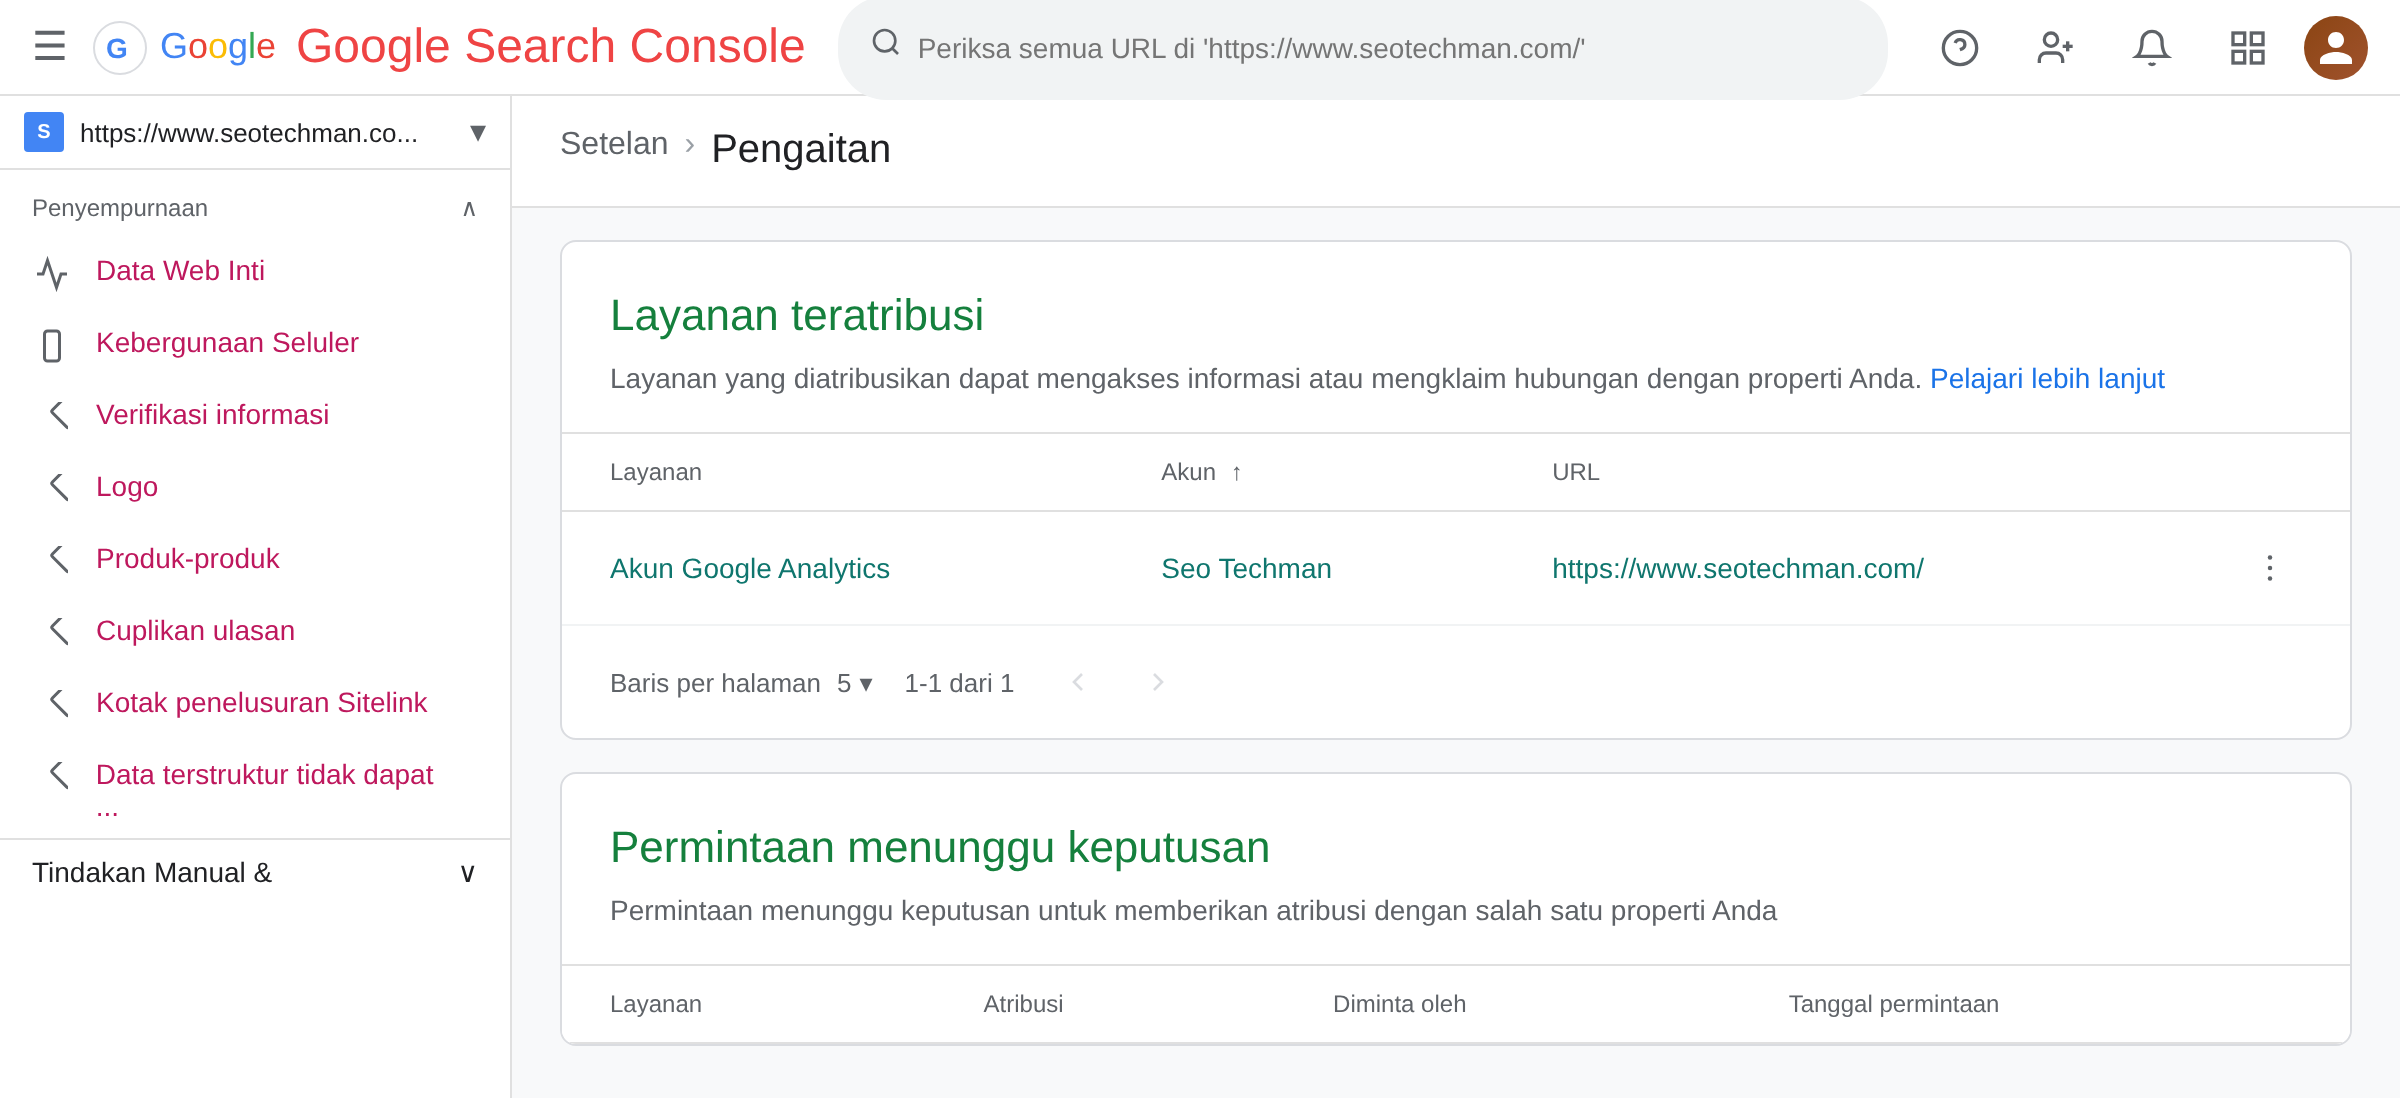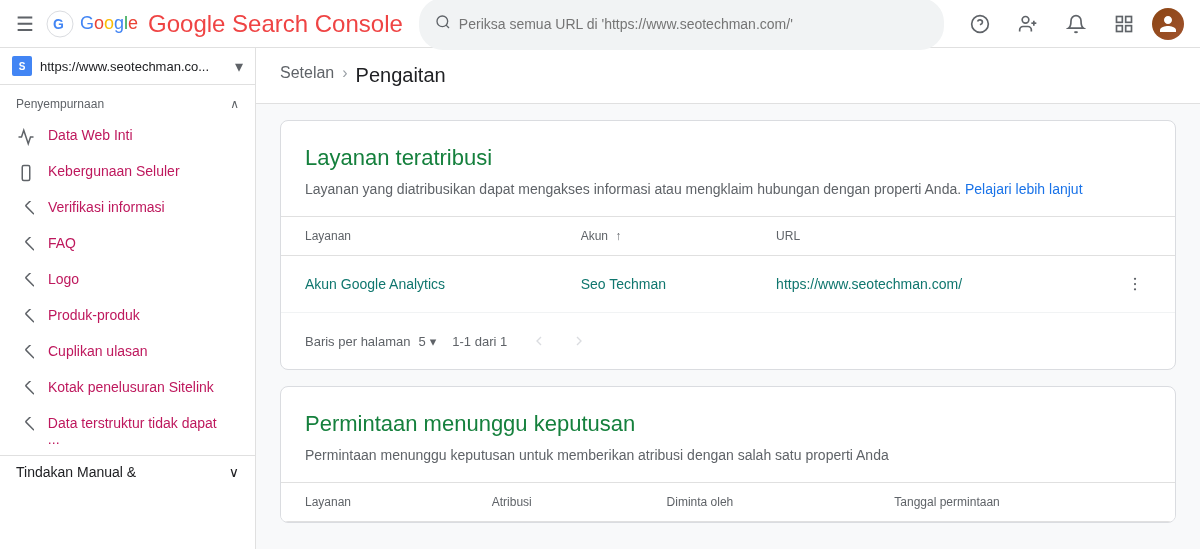--- a/index.html
+++ b/index.html
@@ -467,28 +467,20 @@
 
     <div class="sidebar-item">
       <span class="sidebar-item-icon">
         <svg width="16" height="16" viewBox="0 0 16 16" fill="none">
           <rect x="2" y="2" width="12" height="12" rx="1" stroke="#5f6368" stroke-width="1.5" transform="rotate(45 8 8)" style="transform-origin: 8px 8px;"></rect>
         </svg>
       </span>
       <span>Verifikasi informasi</span>
     </div>
 
-    <div class="sidebar-item">
-      <span class="sidebar-item-icon">
-        <svg width="16" height="16" viewBox="0 0 16 16" fill="none">
-          <rect x="2" y="2" width="12" height="12" rx="1" stroke="#5f6368" stroke-width="1.5" transform="rotate(45 8 8)" style="transform-origin: 8px 8px;"></rect>
-        </svg>
-      </span>
-      <span>FAQ</span>
-    </div>
 
     <div class="sidebar-item">
       <span class="sidebar-item-icon">
         <svg width="16" height="16" viewBox="0 0 16 16" fill="none">
           <rect x="2" y="2" width="12" height="12" rx="1" stroke="#5f6368" stroke-width="1.5" transform="rotate(45 8 8)" style="transform-origin: 8px 8px;"></rect>
         </svg>
       </span>
       <span>Logo</span>
     </div>
 

